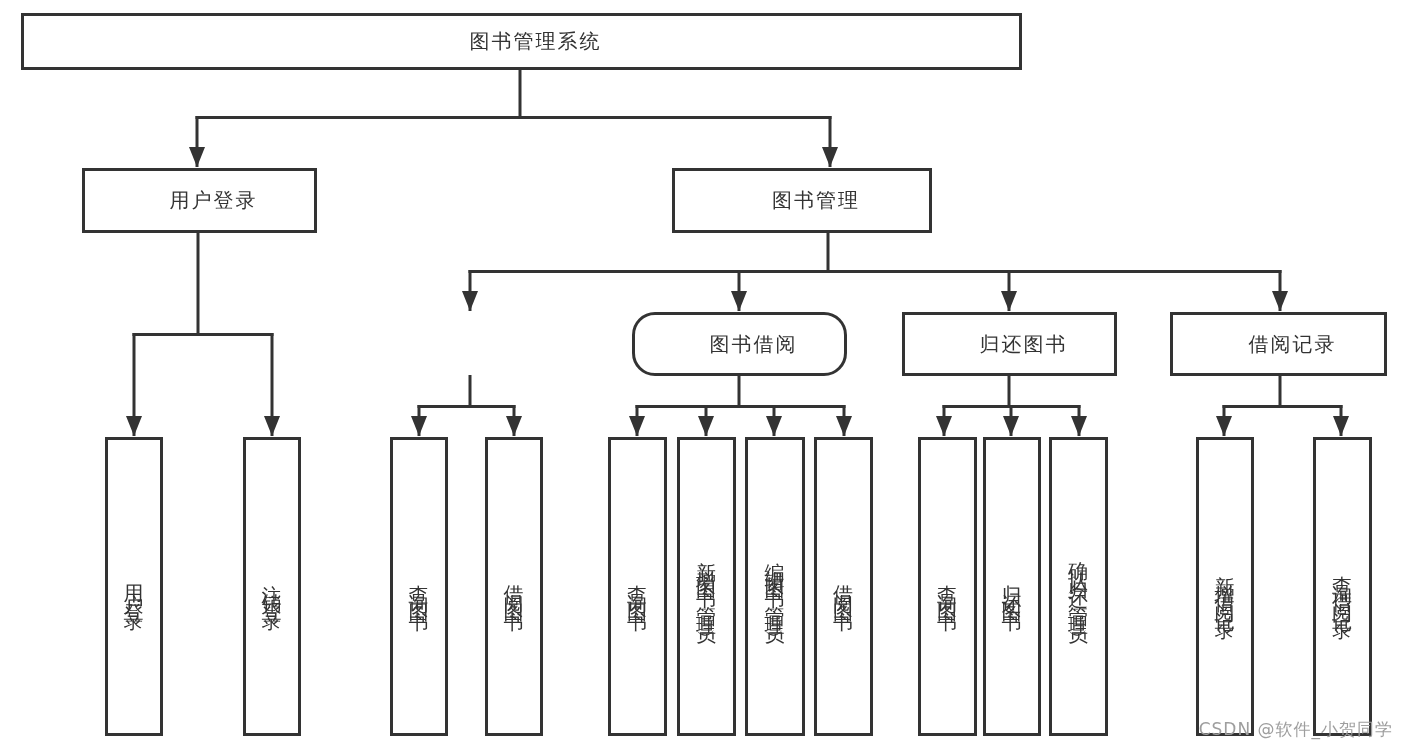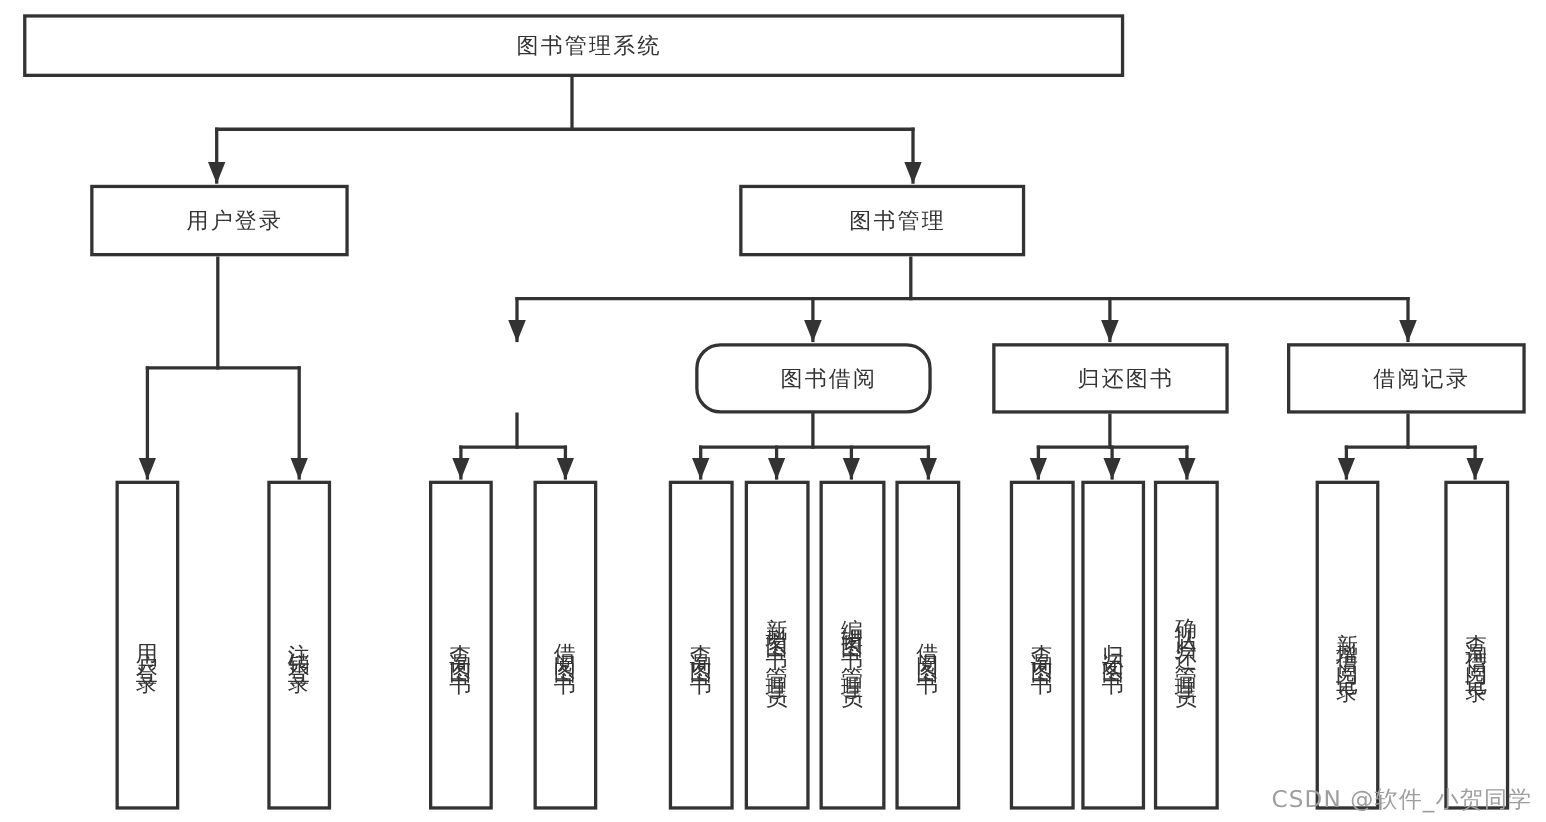--- a/index.html
+++ b/index.html
@@ -38,21 +38,21 @@
     writing-mode: vertical-rl;
     text-orientation: mixed;
     font-size: 20px;
     letter-spacing: 9px;
     line-height: 1.1;
   }
   #watermark {
     position: absolute;
     right: 12px;
     bottom: 6px;
-    font-size: 21px;
+    font-size: 17px;
     letter-spacing: 1px;
     color: #9e9e9e;
     z-index: 3;
     white-space: nowrap;
   }
 </style>
 </head>
 <body>
 
 <div id="canvas">

